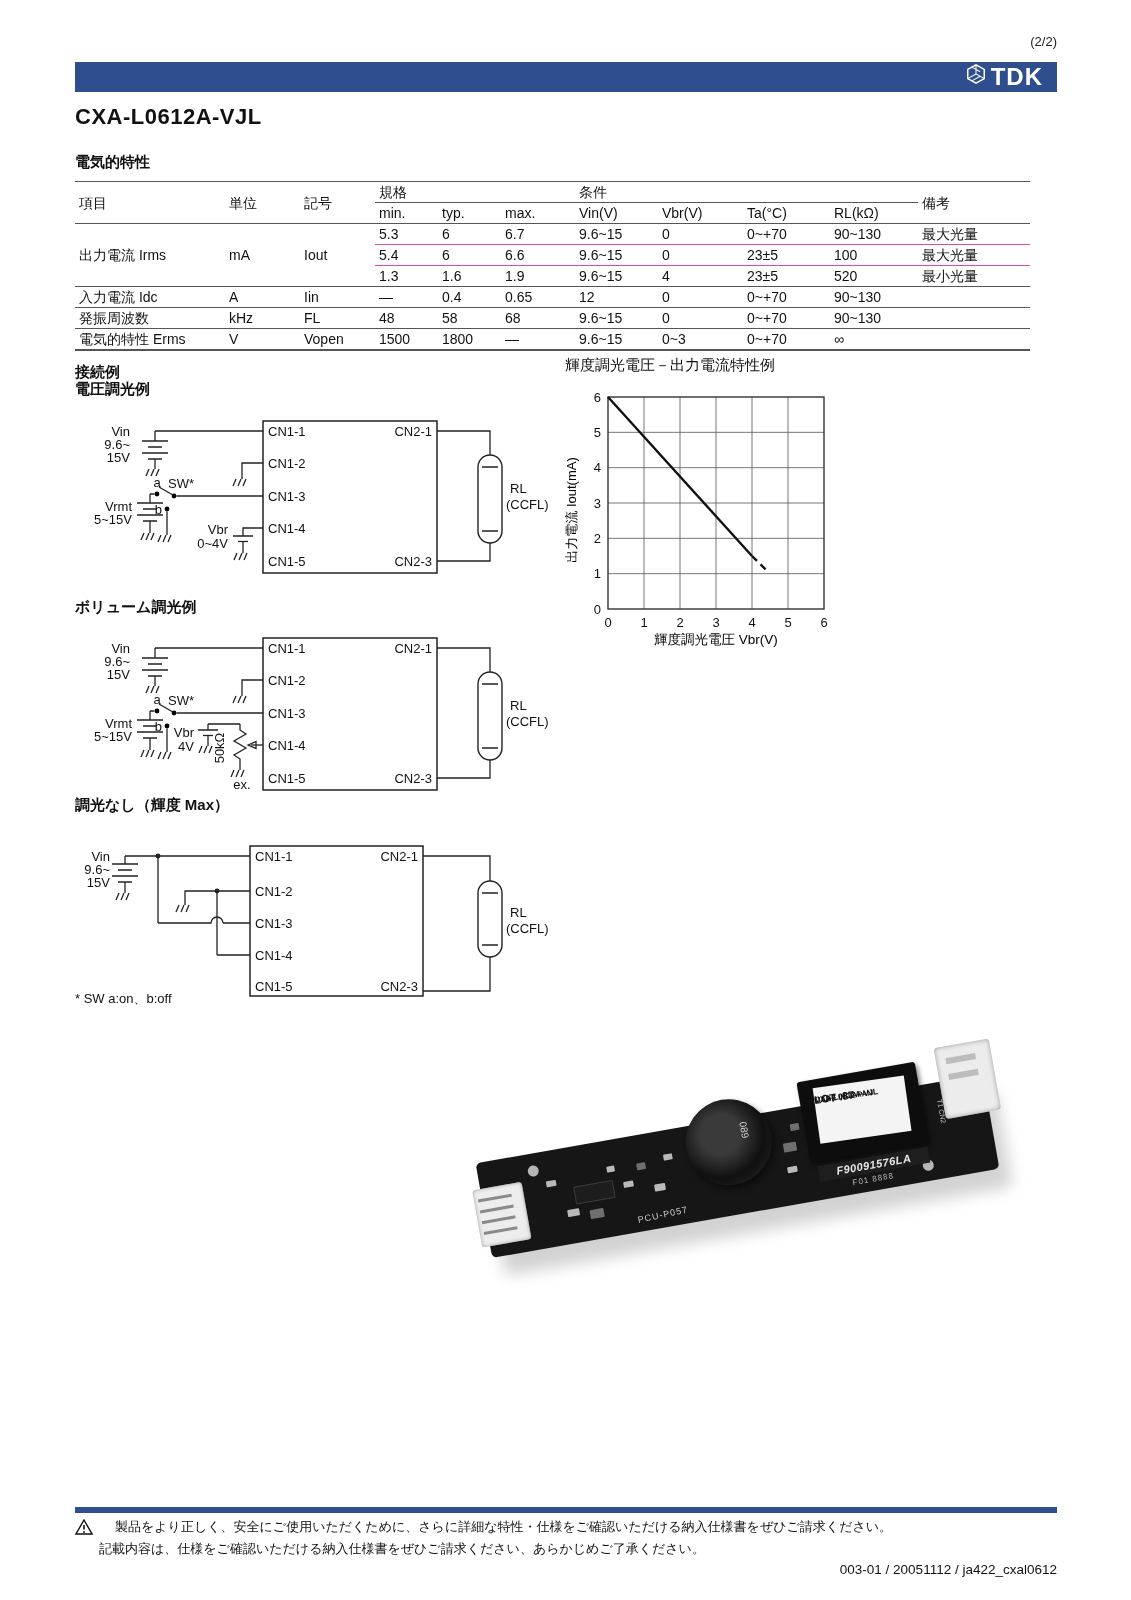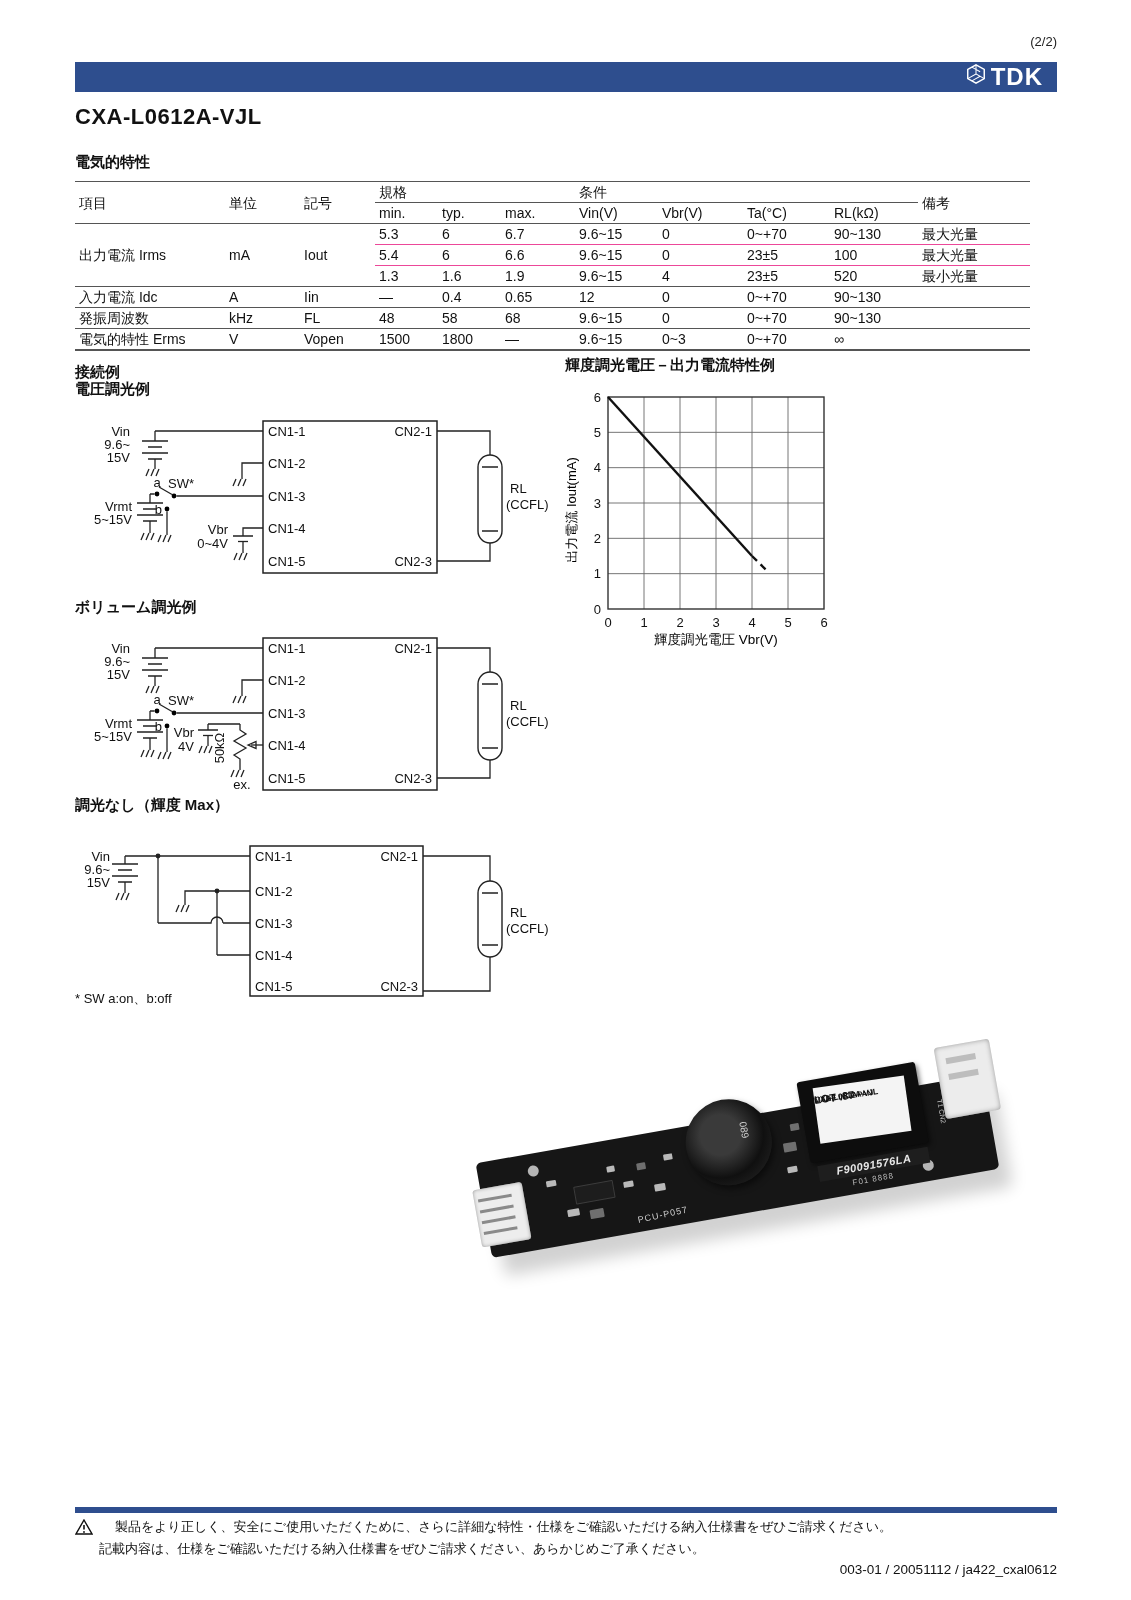--- a/index.html
+++ b/index.html
@@ -21,21 +21,21 @@
   .spec-table tr.h2 th{border-bottom:1px solid #555;}
   .spec-table th.rs{vertical-align:middle;border-bottom:1px solid #555;}
   .spec-table tr.subrow td{border-top:1px solid #ec4899;}
   .spec-table tr.grow td{border-top:1px solid #555;}
   .spec-table td.item{vertical-align:middle;}
   
   .diag svg text{font-family:"Liberation Sans","DejaVu Sans",sans-serif;font-size:13px;fill:#111;}
   .diag svg path,.diag svg line,.diag svg polyline{stroke:#222;fill:none;stroke-width:1.3;}
   .diag svg rect.ibox{stroke:#222;stroke-width:1.5;fill:none;}
   .diag svg rect.lamp{stroke:#222;stroke-width:1.4;fill:none;}
-  .chart-title{left:565px;top:356px;font-size:15px;font-weight:bold;}
+  .chart-title{left:565px;top:356px;font-size:15px;font-weight:normal;}
   #chart-svg text{font-family:"Liberation Sans","DejaVu Sans",sans-serif;}
   .footnote{left:75px;top:990px;font-size:13px;}
   
   .photo{left:468px;top:1046px;width:545px;height:245px;}
   .board{position:absolute;left:12px;top:72px;width:515px;height:96px;background:#161616;border-radius:5px;
          transform:rotate(-10deg);box-shadow:10px 20px 16px rgba(0,0,0,.18);}
   .board *{position:absolute;}
   .hole{width:11px;height:11px;border-radius:50%;background:#b5b5b5;}
   .smd{background:#b9b9b9;border-radius:1px;}
   .smdD{background:#6f6f6f;border-radius:1px;}

